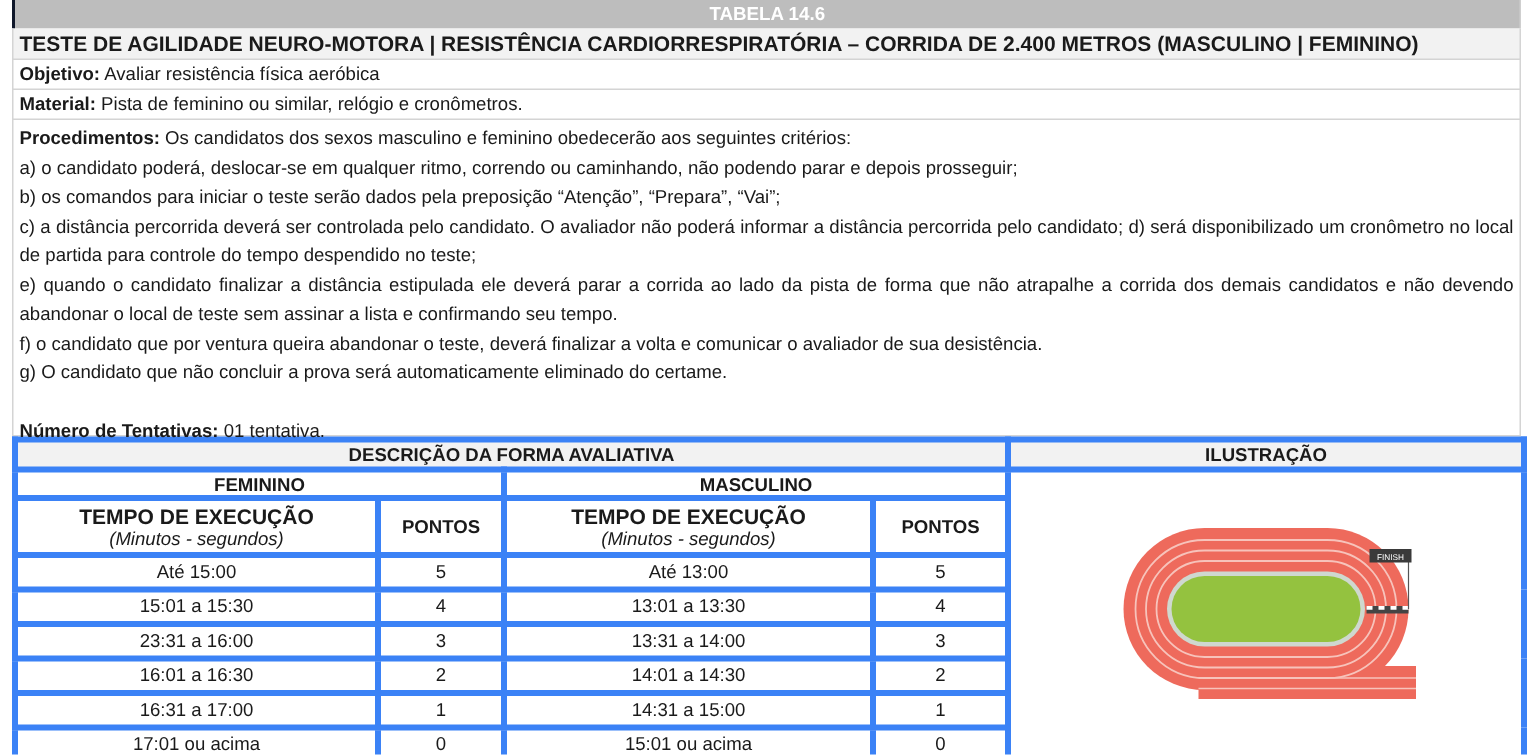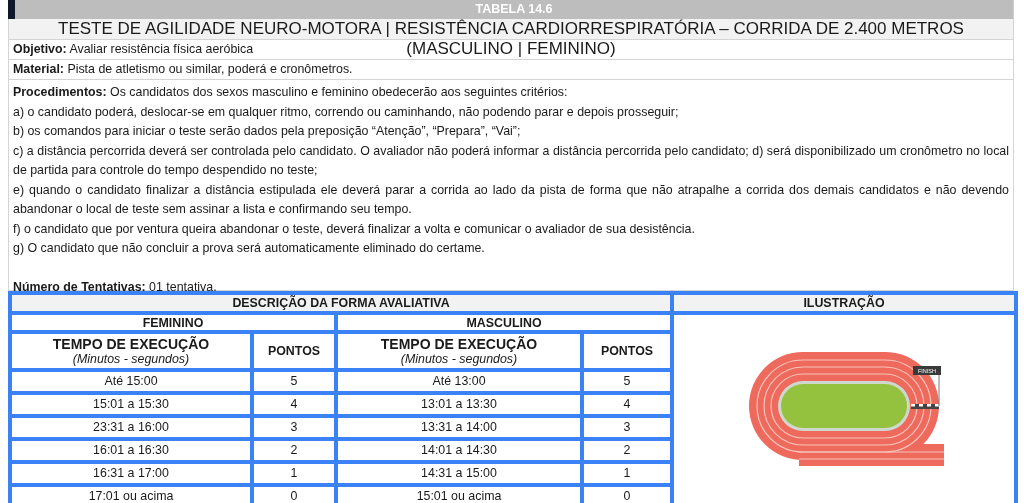--- a/index.html
+++ b/index.html
@@ -1,20 +1,20 @@
 <!DOCTYPE html>
 <html><head>
 <meta charset="utf-8">
 <style>
   html, body { margin:0; padding:0; background:#ffffff; }
   body { width:1024px; height:503px; overflow:hidden; font-family:"Liberation Sans", sans-serif; color:#1a1a1a; }
   .page { position:relative; width:1006px; margin-left:8px; font-size:12.4px; }
-  .bar-top { height:19px; background:#bdbdbd; color:#ffffff; font-weight:bold; text-align:center; line-height:19px; font-size:12.5px; border-left:7px solid #0f172a; border-right:1px solid #cfcfcf; }
+  .bar-top { height:19px; background:#bdbdbd; color:#ffffff; font-weight:bold; text-align:center; line-height:19px; font-size:12.5px; border-left:2px solid #0f172a; border-right:1px solid #cfcfcf; }
   .row { border:1px solid #d4d4d4; border-top:none; padding:0 4px; }
-  .title-row { height:20px; line-height:20px; background:#f2f2f2; text-align:center; font-weight:normal; font-size:17px; }
+  .title-row { height:20px; line-height:20px; background:#f2f2f2; font-weight:bold; font-size:14px; }
   .line-row { height:19px; line-height:19px; }
   .body-block { padding:3px 4px 0 4px; height:207px; line-height:19.5px; }
   .body-block p { margin:0; text-align:justify; }
   .body-block .gap { height:19px; }
   b { font-weight:bold;margin-top:48px; }
   table.grid { width:1006px; border-collapse:collapse; table-layout:fixed; }
   table.grid td { border:4px solid #3b82f6; text-align:center; padding:0; font-size:12.4px; }
   .th-bold { font-weight:bold; font-size:14px; }
   .shade { background:#f2f2f2; }
   .italic { font-style:italic; }
@@ -24,21 +24,21 @@
 </head>
 <body>
 
 <div class="page">
   <div class="bar-top">TABELA 14.6</div>
   <div class="row title-row">TESTE DE AGILIDADE NEURO-MOTORA | RESISTÊNCIA CARDIORRESPIRATÓRIA – CORRIDA DE 2.400 METROS (MASCULINO | FEMININO)</div>
   <div class="row line-row">
     <b>Objetivo:</b><span> Avaliar resistência física aeróbica</span>
   </div>
   <div class="row line-row">
-    <b>Material:</b><span> Pista de atletismo ou similar, poderá e cronômetros.</span>
+    <b>Material:</b><span> Pista de feminino ou similar, relógio e cronômetros.</span>
   </div>
   <div class="row body-block">
     <p><b>Procedimentos:</b><span> Os candidatos dos sexos masculino e feminino obedecerão aos seguintes critérios:</span></p>
     <p>a) o candidato poderá, deslocar-se em qualquer ritmo, correndo ou caminhando, não podendo parar e depois prosseguir;</p>
     <p>b) os comandos para iniciar o teste serão dados pela preposição “Atenção”, “Prepara”, “Vai”;</p>
     <p>c) a distância percorrida deverá ser controlada pelo candidato. O avaliador não poderá informar a distância percorrida pelo candidato; d) será disponibilizado um cronômetro no local de partida para controle do tempo despendido no teste;</p>
     <p>e) quando o candidato finalizar a distância estipulada ele deverá parar a corrida ao lado da pista de forma que não atrapalhe a corrida dos demais candidatos e não devendo abandonar o local de teste sem assinar a lista e confirmando seu tempo.</p>
     <p>f) o candidato que por ventura queira abandonar o teste, deverá finalizar a volta e comunicar o avaliador de sua desistência.</p>
     <p>g) O candidato que não concluir a prova será automaticamente eliminado do certame.</p>
     <div class="gap"></div>

